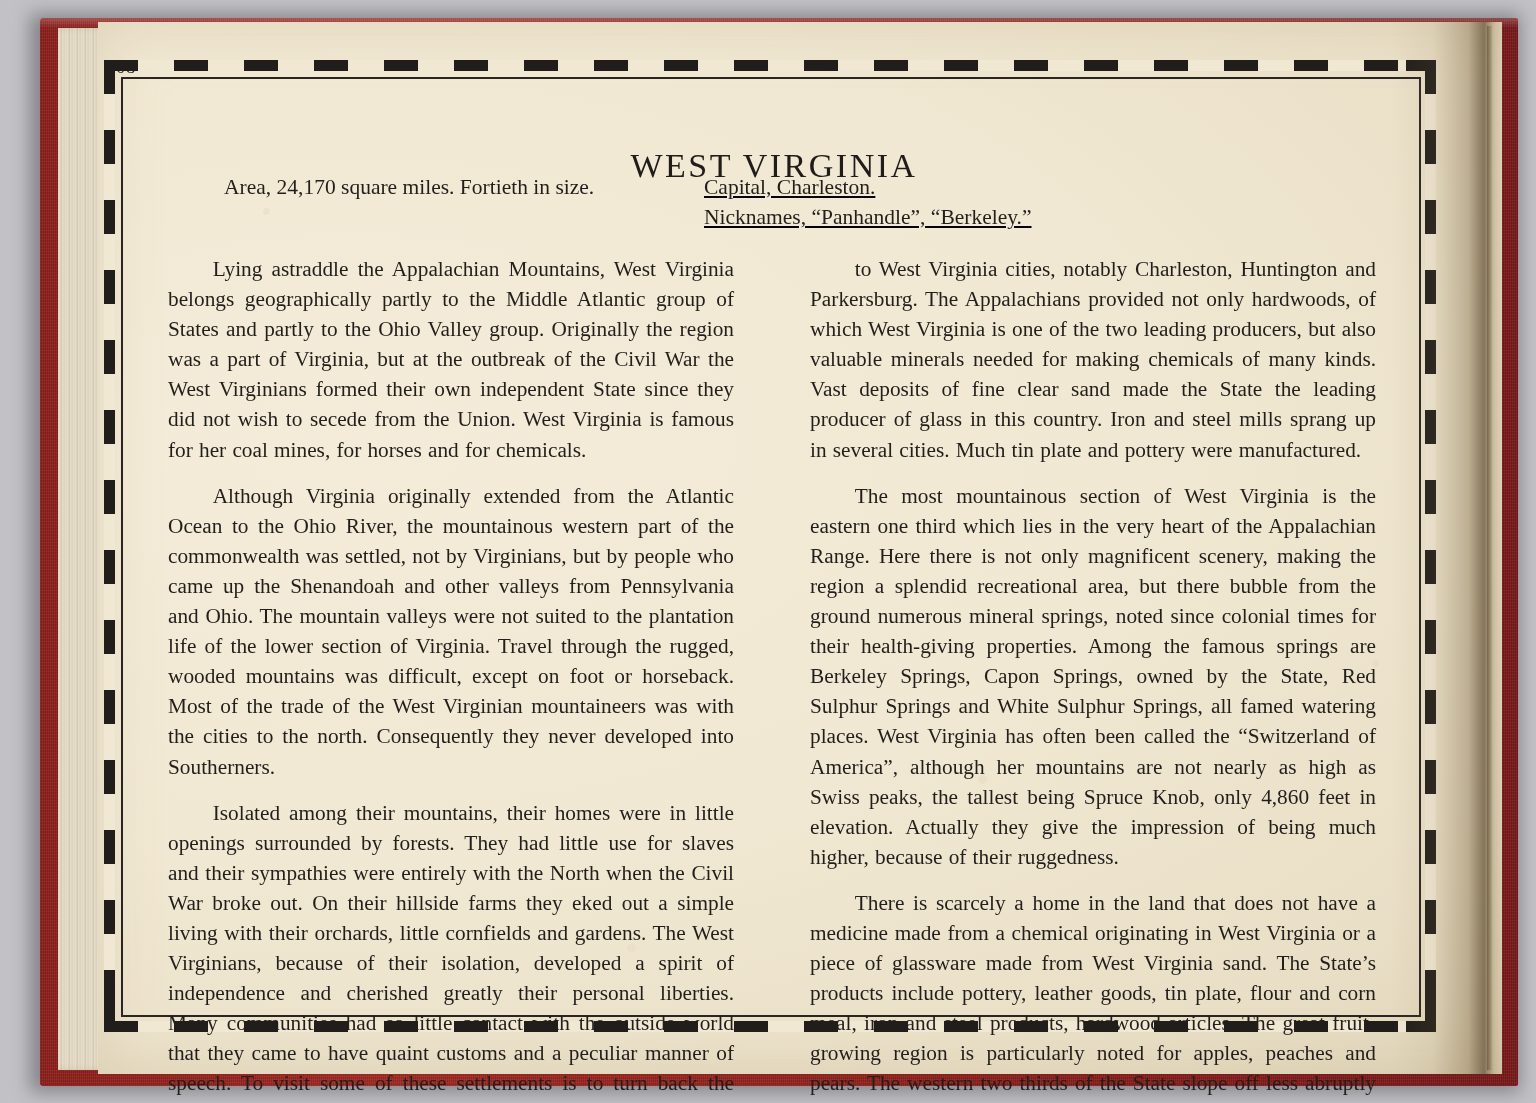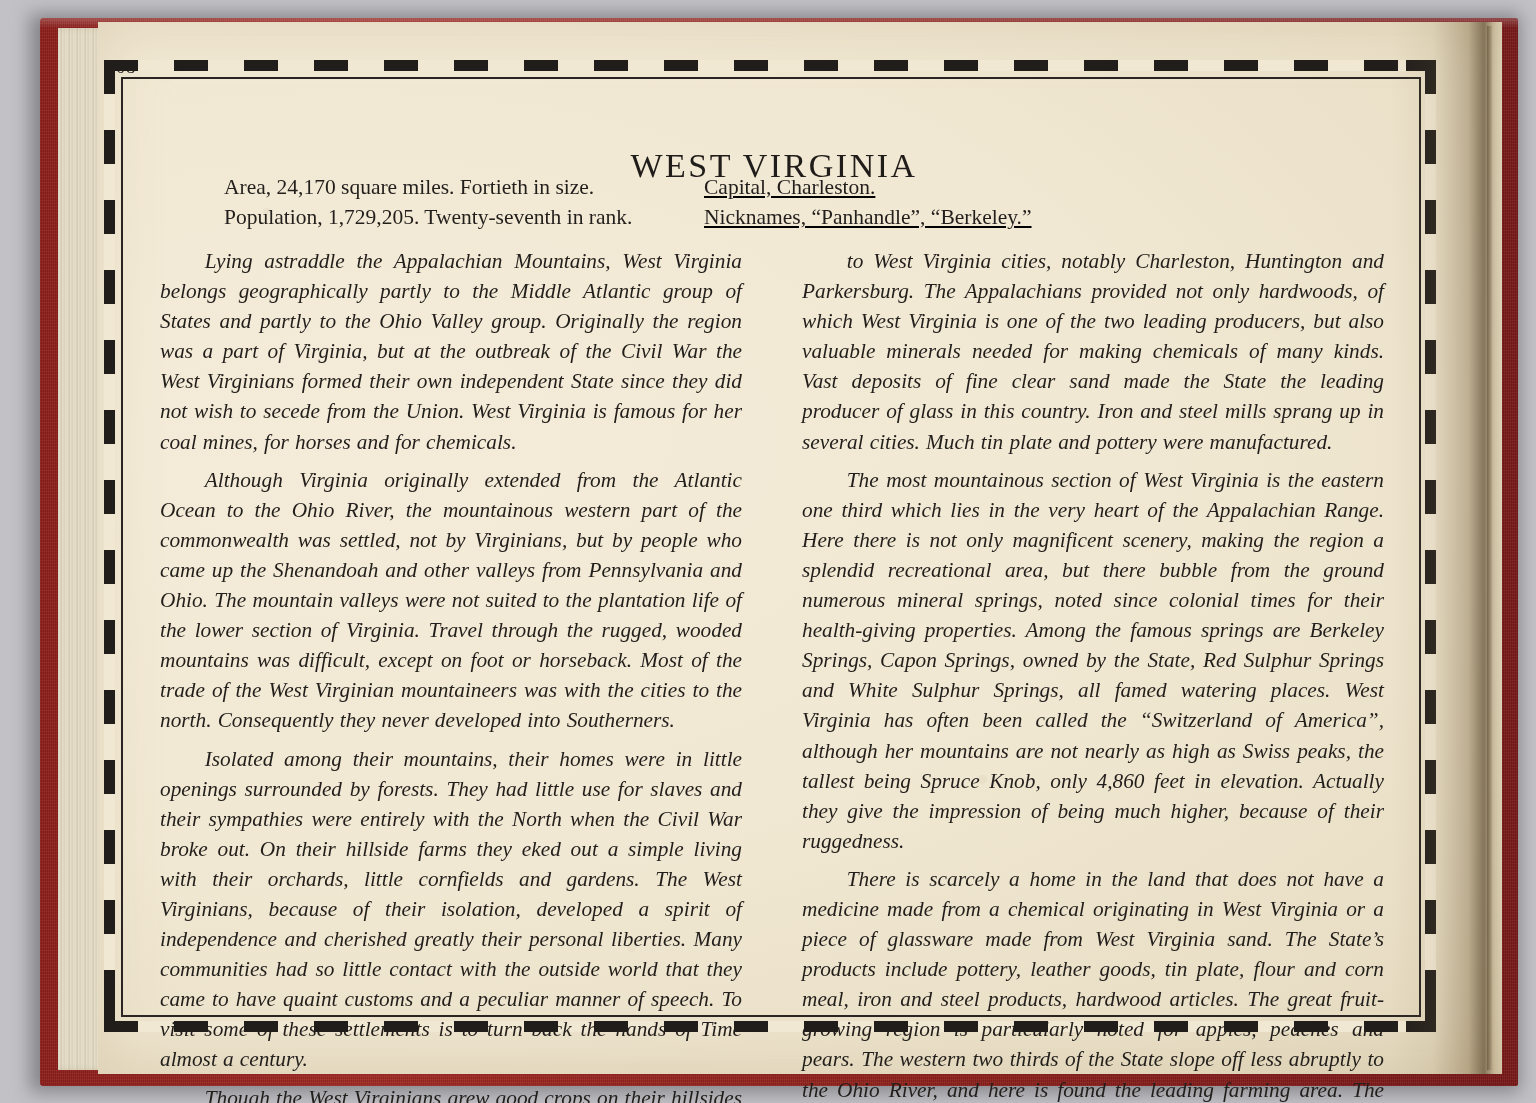--- a/index.html
+++ b/index.html
@@ -193,30 +193,29 @@
     position: absolute;
     left: 48px; top: 178px;
     width: 1240px;
     display: flex;
     gap: 44px;
   }
   .col {
     width: 598px;
   }
   .col p {
-    margin: 8px;
+    margin: 16px;
     font-size: 21.3px;
     line-height: 30.1px;
     color: #221e1b;
     text-align: justify;
     text-indent: 2.1em;
     word-spacing: .04em;
     -webkit-hyphens: none;
     hyphens: none;
-    font-style: italic;
   }
 
   
   #credit {
     position: absolute;
     left: 44px; top: 1081px;
     font-family: "Liberation Sans", "DejaVu Sans", sans-serif;
     font-size: 10px;
     font-weight: bold;
     color: #4a4a50;
@@ -261,21 +260,20 @@
       <div class="corner" style="left:1302px;top:961px"></div>
       <div class="corner-v" style="left:1321px;top:942px"></div>
 
       <div id="inner-rule"></div>
 
       <h1 id="title">WEST VIRGINIA</h1>
 
       <div id="factbox">
         <div class="col-a">
           <div class="line">Area, 24,170 square miles.  Fortieth in size.</div>
-          <div class="line">Population, 1,729,205.   Twenty-seventh in rank.</div>
         </div>
         <div class="col-b">
           <div class="line">Capital, Charleston.</div>
           <div class="line">Nicknames, “Panhandle”, “Berkeley.”</div>
         </div>
       </div>
 
       <div id="columns">
         <div class="col">
           <p>Lying astraddle the Appalachian Mountains, West Virginia belongs geographically partly to the Middle Atlantic group of States and partly to the Ohio Valley group.  Originally the region was a part of Virginia, but at the outbreak of the Civil War the West Virginians formed their own independent State since they did not wish to secede from the Union.  West Virginia is famous for her coal mines, for horses and for chemicals.</p>

